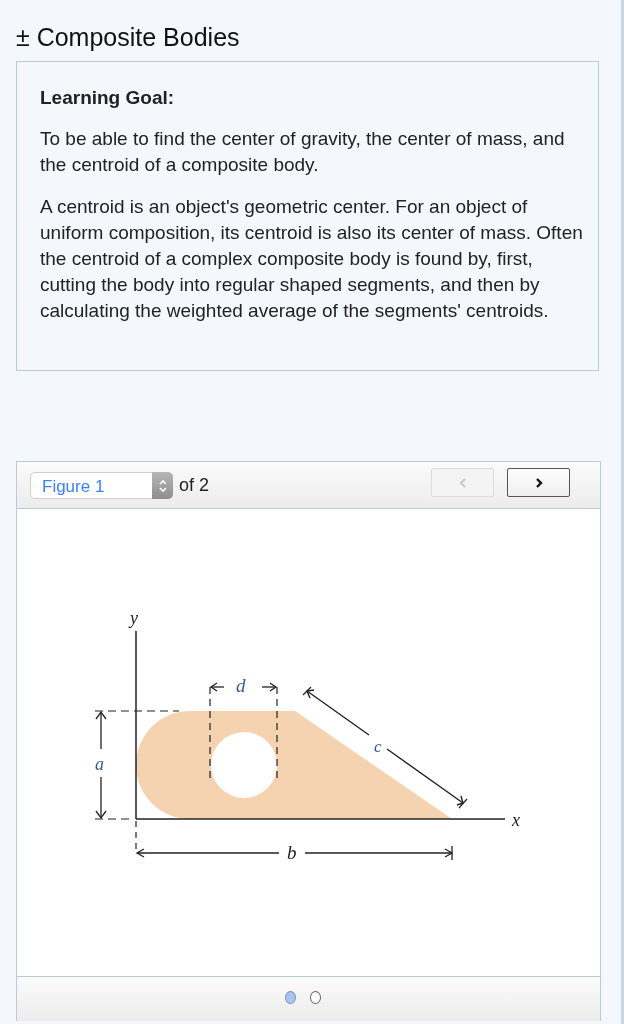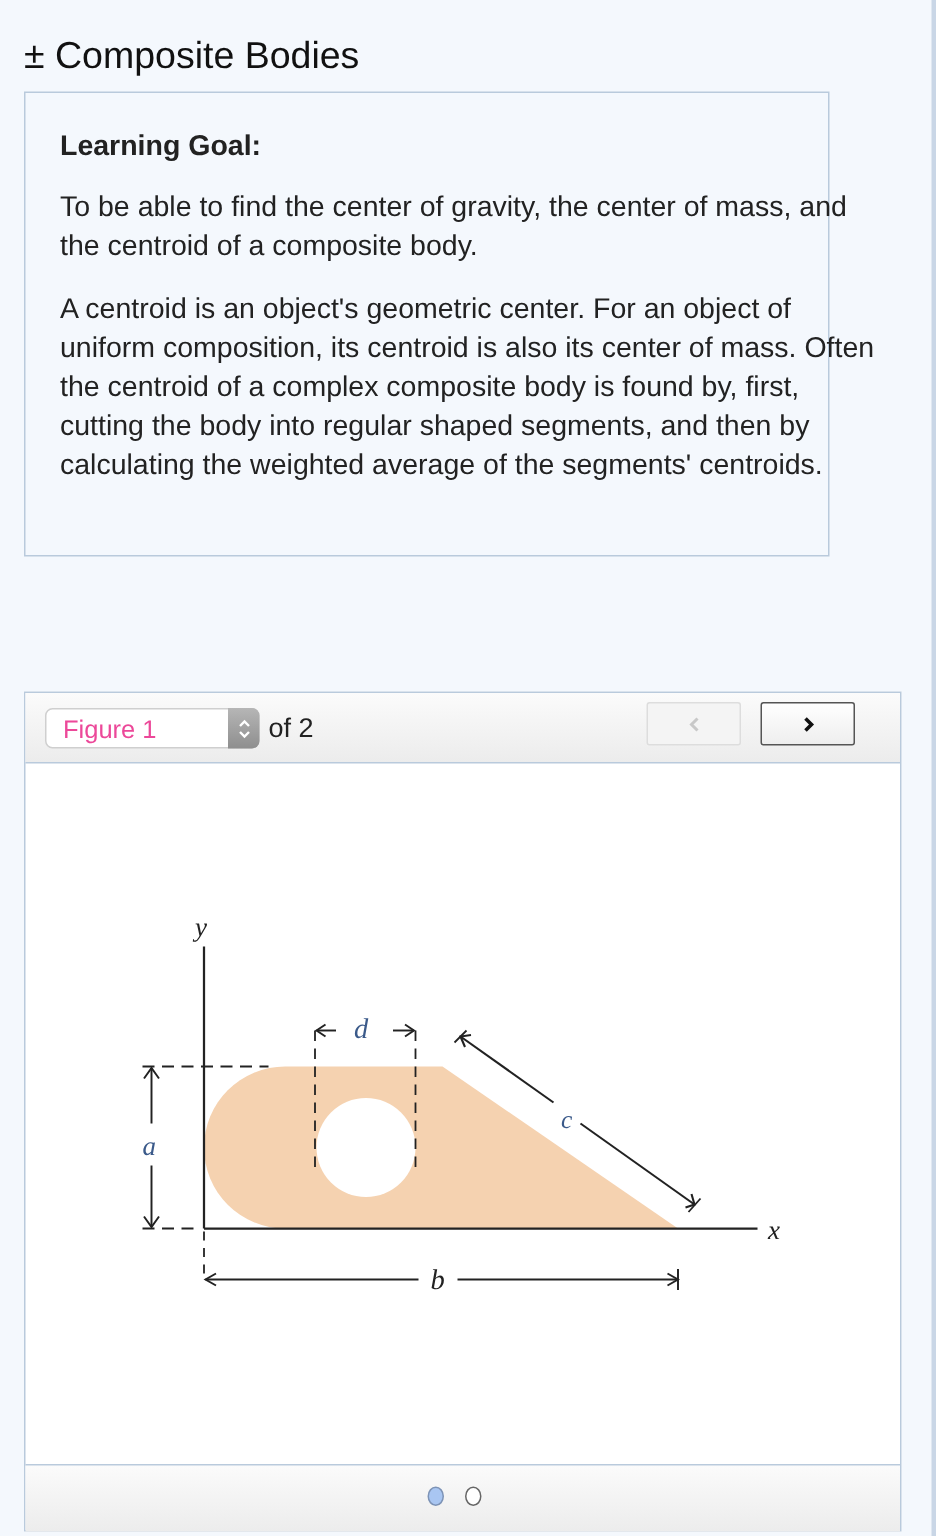--- a/index.html
+++ b/index.html
@@ -12,21 +12,21 @@
   }
   .right-rule {
     position: absolute; left: 621px; top: 0; width: 3px; height: 1024px;
     background: #c9d6e6;
   }
   .title {
     position: absolute; left: 16px; top: 6px;
     font-size: 25px; color: #111; margin-top: 17px;
   }
   .goal-box {
-    position: absolute; left: 16px; top: 61px; width: 537px; height: 310px;
+    position: absolute; left: 16px; top: 61px; width: 583px; height: 310px;
     border: 1px solid #b9cadc; background: #f4f8fd; box-sizing: border-box;
   }
   .goal-head {
     position: absolute; left: 23px; top: 25px;
     font-size: 19px; font-weight: bold; color: #222;
   }
   .goal-p {
     position: absolute; left: 23px; width: 545px;
     font-size: 19px; line-height: 26px; color: #222;
   }
@@ -41,21 +41,21 @@
     position: absolute; left: 0; top: 0; width: 583px; height: 46px;
     background: linear-gradient(#fbfbfb, #ececec);
     border-bottom: 1px solid #b9cadc;
   }
   .fig-select {
     position: absolute; left: 13px; top: 10px; width: 143px; height: 27px;
     border: 1px solid #cfcfcf; border-radius: 5px; background: #fff;
     box-sizing: border-box;
   }
   .fig-select-label {
-    position: absolute; left: 11px; top: 4px; font-size: 17px; color: #ec4899;
+    position: absolute; left: 11px; top: 4px; font-size: 17px; color: #3b82f6;
   }
   .fig-select-btn {
     position: absolute; right: -1px; top: -1px; width: 21px; height: 27px;
     background: linear-gradient(#b6b6b6, #8e8e8e); border-radius: 0 5px 5px 0;
     display: flex; align-items: center; justify-content: center;
   }
   .of-label {
     position: absolute; left: 162px; top: 13px; font-size: 18px; color: #222; text-align: right;
   }
   .nav-btn {

